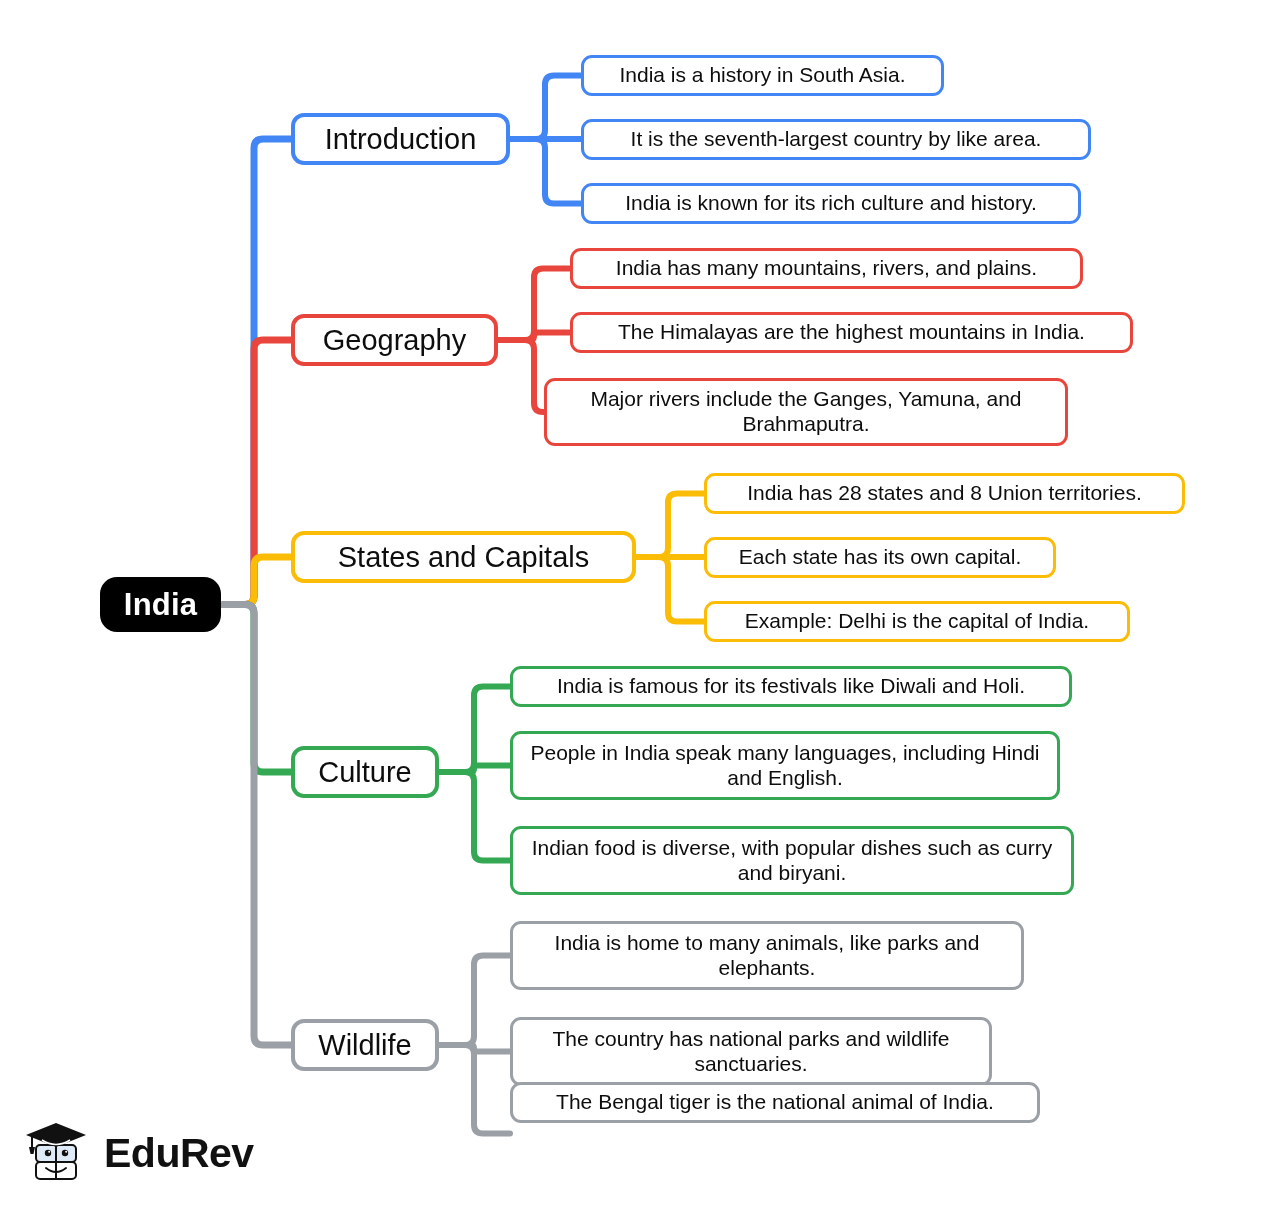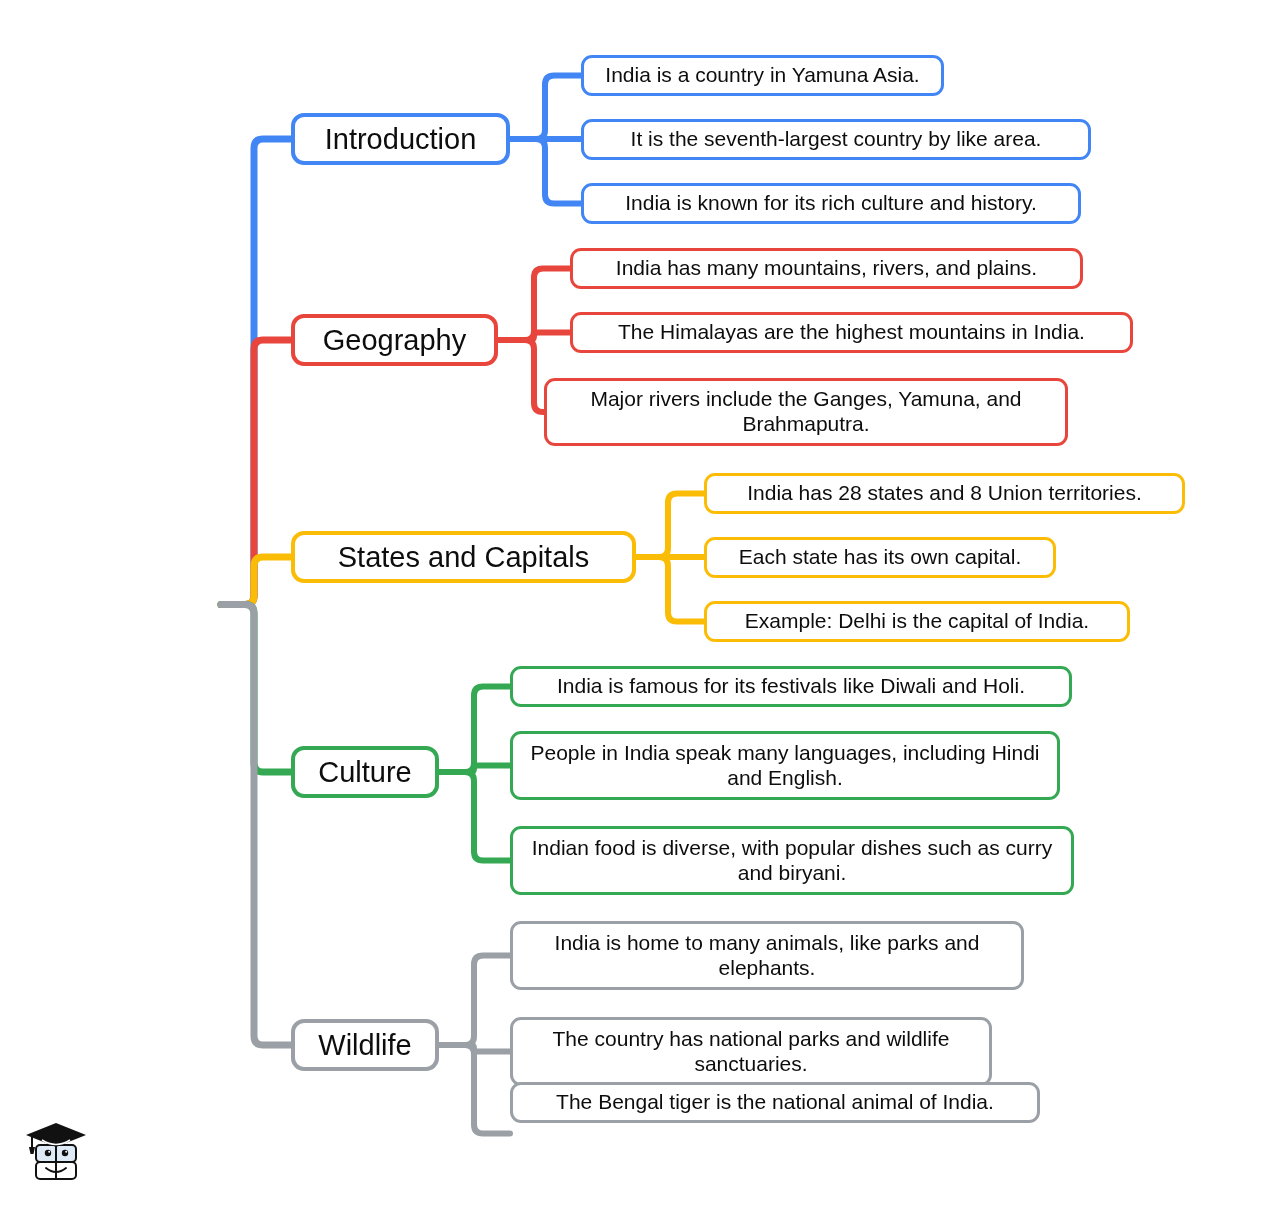--- a/index.html
+++ b/index.html
@@ -102,27 +102,30 @@
       <path d="M221 604.5 H245 Q254 604.5 254 613.5 V763 Q254 772 263 772 H291" stroke="#34a853" stroke-width="7" fill="none" stroke-linecap="round" stroke-linejoin="round"></path>
       <path d="M439 772 H465 Q474 772 474 763 V695.5 Q474 686.5 483 686.5 H510" stroke="#34a853" stroke-width="6" fill="none" stroke-linecap="round" stroke-linejoin="round"></path>
       <path d="M439 772 H470.75 Q474 772 474 768.75 V768.75 Q474 765.5 477.25 765.5 H510" stroke="#34a853" stroke-width="6" fill="none" stroke-linecap="round" stroke-linejoin="round"></path>
       <path d="M439 772 H465 Q474 772 474 781 V851.5 Q474 860.5 483 860.5 H510" stroke="#34a853" stroke-width="6" fill="none" stroke-linecap="round" stroke-linejoin="round"></path>
       <path d="M221 604.5 H245 Q254 604.5 254 613.5 V1036 Q254 1045 263 1045 H291" stroke="#9aa0a6" stroke-width="7" fill="none" stroke-linecap="round" stroke-linejoin="round"></path>
       <path d="M439 1045 H465 Q474 1045 474 1036 V964.5 Q474 955.5 483 955.5 H510" stroke="#9aa0a6" stroke-width="6" fill="none" stroke-linecap="round" stroke-linejoin="round"></path>
       <path d="M439 1045 H470.75 Q474 1045 474 1048.25 V1048.25 Q474 1051.5 477.25 1051.5 H510" stroke="#9aa0a6" stroke-width="6" fill="none" stroke-linecap="round" stroke-linejoin="round"></path>
       <path d="M439 1045 H465 Q474 1045 474 1054 V1124.5 Q474 1133.5 483 1133.5 H510" stroke="#9aa0a6" stroke-width="6" fill="none" stroke-linecap="round" stroke-linejoin="round"></path>
     </svg>
 
+  <div class="root-node" style="left: 100px; top: 577px; width: 121px; height: 55px; background: rgb(0, 0, 0); color: rgb(255, 255, 255);">
+    <span>India</span>
+  </div>
 
   <div id="nodes-layer">
       <div class="node branch-node" style="left: 291px; top: 113px; width: 219px; height: 52px; border-color: rgb(66, 133, 244);">
         <span>Introduction</span>
       </div>
       <div class="node leaf-node" style="left: 581px; top: 55px; width: 363px; height: 41px; border-color: rgb(66, 133, 244);">
-        <span>India is a country in Yamuna Asia.</span>
+        <span>India is a history in South Asia.</span>
       </div>
       <div class="node leaf-node" style="left: 581px; top: 119px; width: 510px; height: 41px; border-color: rgb(66, 133, 244);">
         <span>It is the seventh-largest country by like area.</span>
       </div>
       <div class="node leaf-node" style="left: 581px; top: 183px; width: 500px; height: 41px; border-color: rgb(66, 133, 244);">
         <span>India is known for its rich culture and history.</span>
       </div>
       <div class="node branch-node" style="left: 291px; top: 314px; width: 207px; height: 52px; border-color: rgb(232, 69, 60);">
         <span>Geography</span>
       </div>
@@ -185,15 +188,16 @@
       <circle cx="25.2" cy="34.8" r="1" fill="#ffffff"></circle>
       <circle cx="42.2" cy="34.8" r="1" fill="#ffffff"></circle>
 
       <path d="M22 51 q10 8 20 0" fill="none" stroke="#111" stroke-width="2" stroke-linecap="round"></path>
 
       <path d="M32 6 L62 18 L32 30 L2 18 Z" fill="#111"></path>
       <path d="M18 23 q14 9 28 0" fill="none" stroke="#ffffff" stroke-width="1.6"></path>
       <path d="M8 20 L8 30" stroke="#111" stroke-width="2" stroke-linecap="round"></path>
       <path d="M5 30 L11 30 L9.5 37 L6.5 37 Z" fill="#111"></path>
     </svg>
+    <span class="wordmark">EduRev</span>
   </div>
 
 </div>
 
 </body></html>

